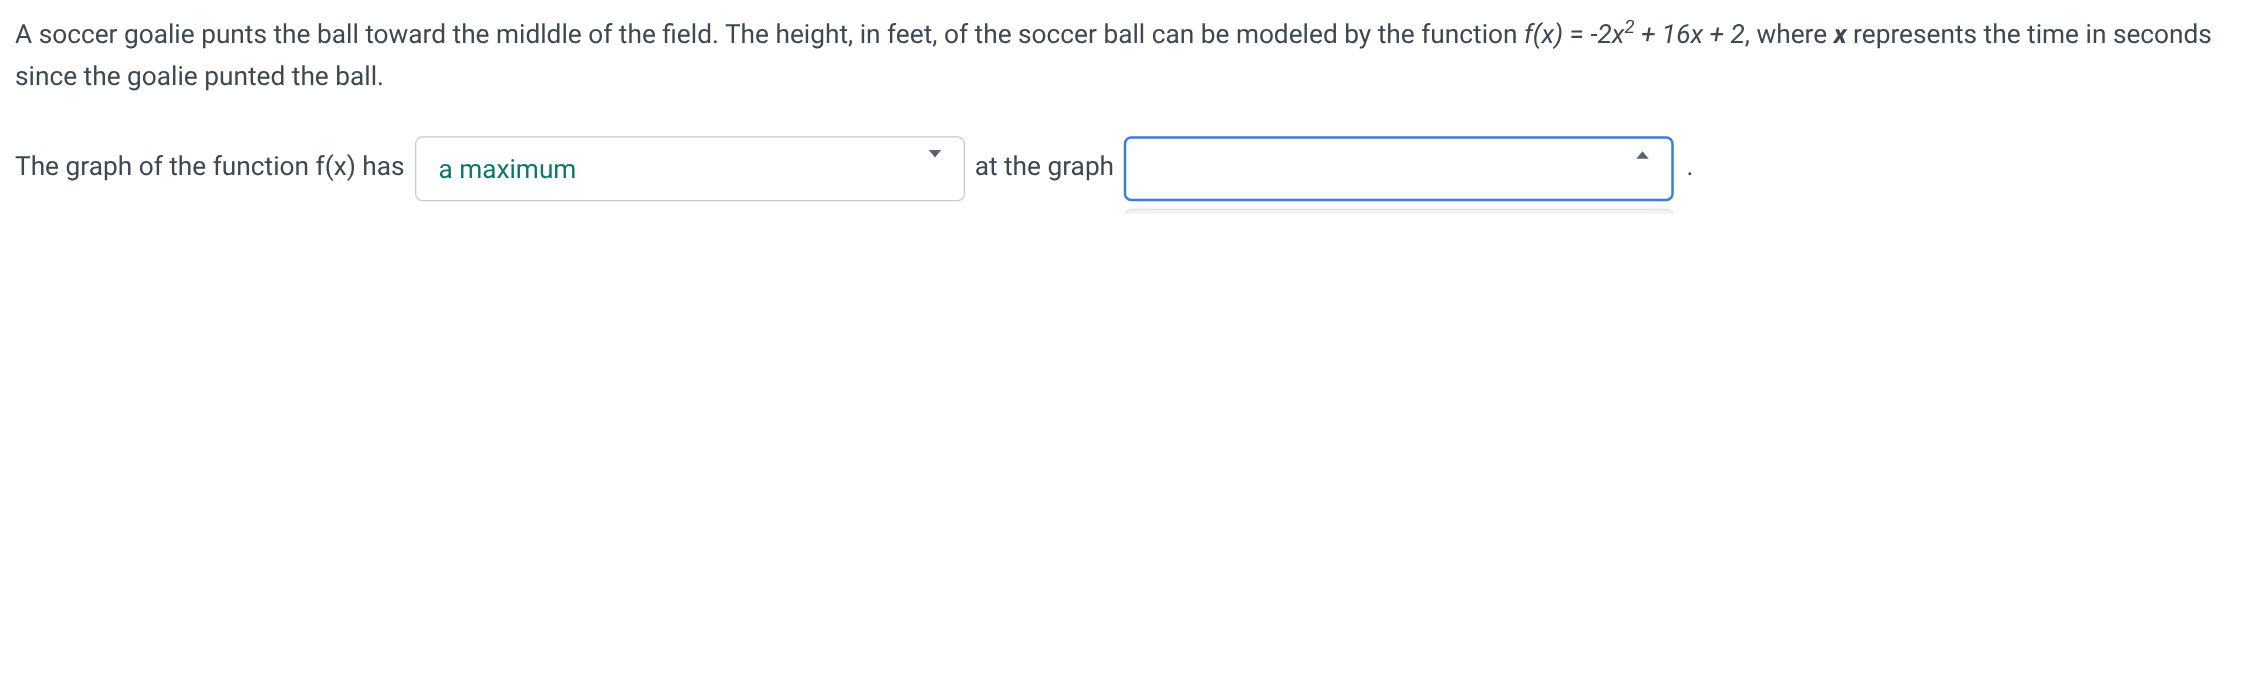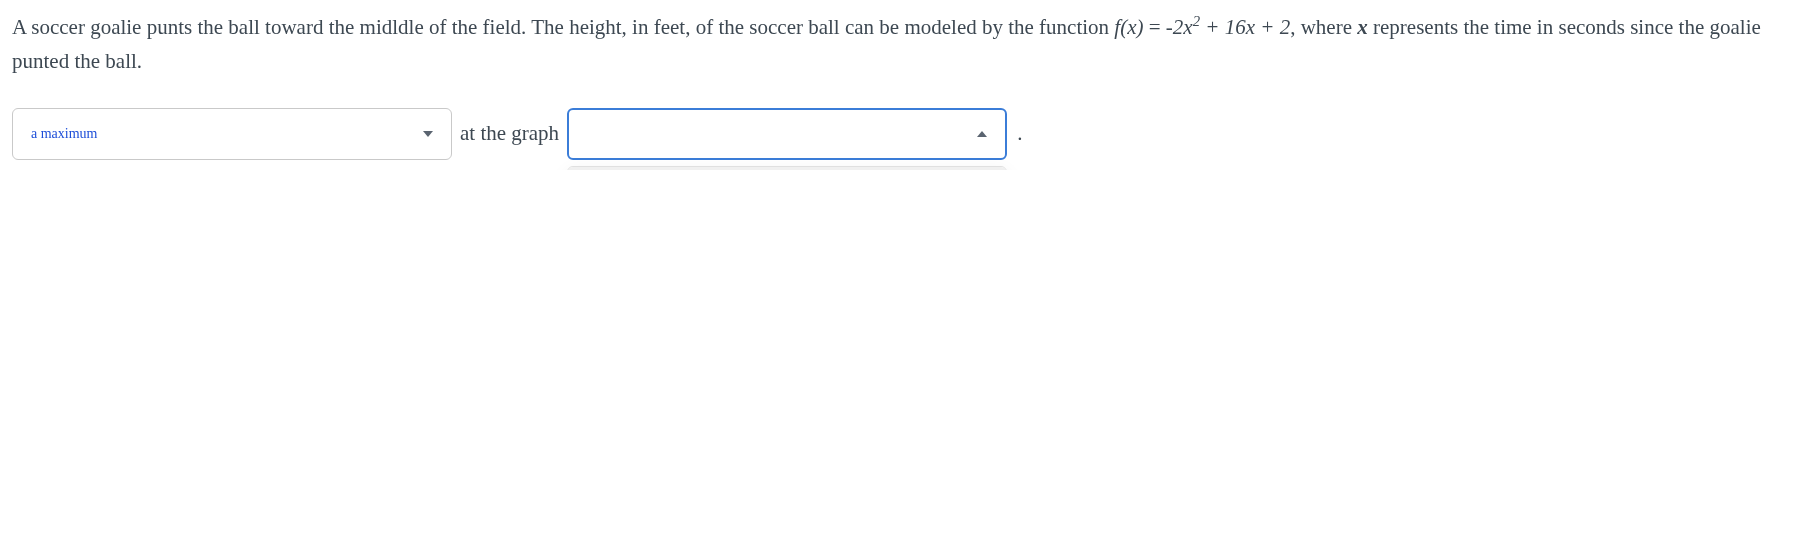--- a/index.html
+++ b/index.html
@@ -1,19 +1,18 @@
 <!DOCTYPE html>
 <html><head>
   <meta charset="utf-8">
   <style>
     * {
       box-sizing: border-box;
       margin: 0;
       padding: 0;
-      font-family: Liberation Serif, serif;
     }
     body {
       font-family: -apple-system, BlinkMacSystemFont, "Segoe UI", Roboto, Helvetica, Arial, sans-serif;
       font-size: 21px;
       color: #3d4852;
       padding: 10px 12px;
       line-height: 1.6;
       width: 1801px;
     }
     .problem-text {
@@ -34,31 +33,30 @@
     }
     .answer-row .text {
       white-space: nowrap;
     }
     .dropdown-wrap {
       position: relative;
       display: inline-block;
     }
     .dropdown {
       display: flex;
-      align-items: center;
       justify-content: space-between;
       border: 1px solid #c9c9c9;
       border-radius: 6px;
       padding: 10px 18px;
       min-width: 440px;
       height: 52px;
       background: #fff;
       cursor: pointer;
-      font-size: 14px;
-      color: #1d4ed8;
+      font-size: 21px;
+      color: #0f766e;
     }
     .dropdown.open {
       border: 2px solid #3b7dd8;
       border-radius: 6px;
     }
     .caret {
       width: 0;
       height: 0;
       border-left: 5px solid transparent;
       border-right: 5px solid transparent;
@@ -103,20 +101,23 @@
     }
   </style>
 </head>
 <body>
 
 <div class="problem-text">
   <span>A soccer goalie punts the ball toward the midldle of the field. The height, in feet, of the soccer ball can be modeled by the function </span><span class="func">f(x)</span><span> = </span><span class="func">-2x</span><sup>2</sup><span class="func"> + 16x + 2</span><span>, where </span><span class="var">x</span><span> represents the time in seconds since the goalie punted the ball.</span>
 </div>
 
 <div class="answer-row">
+  <span class="text">
+    <span>The graph of the function </span><span class="func">f(x)</span><span>  has</span>
+  </span>
 
   <div class="dropdown-wrap">
     <div class="dropdown">
       <span>a maximum</span>
       <span class="caret down"></span>
     </div>
   </div>
 
   <span class="text">at the graph</span>
 

